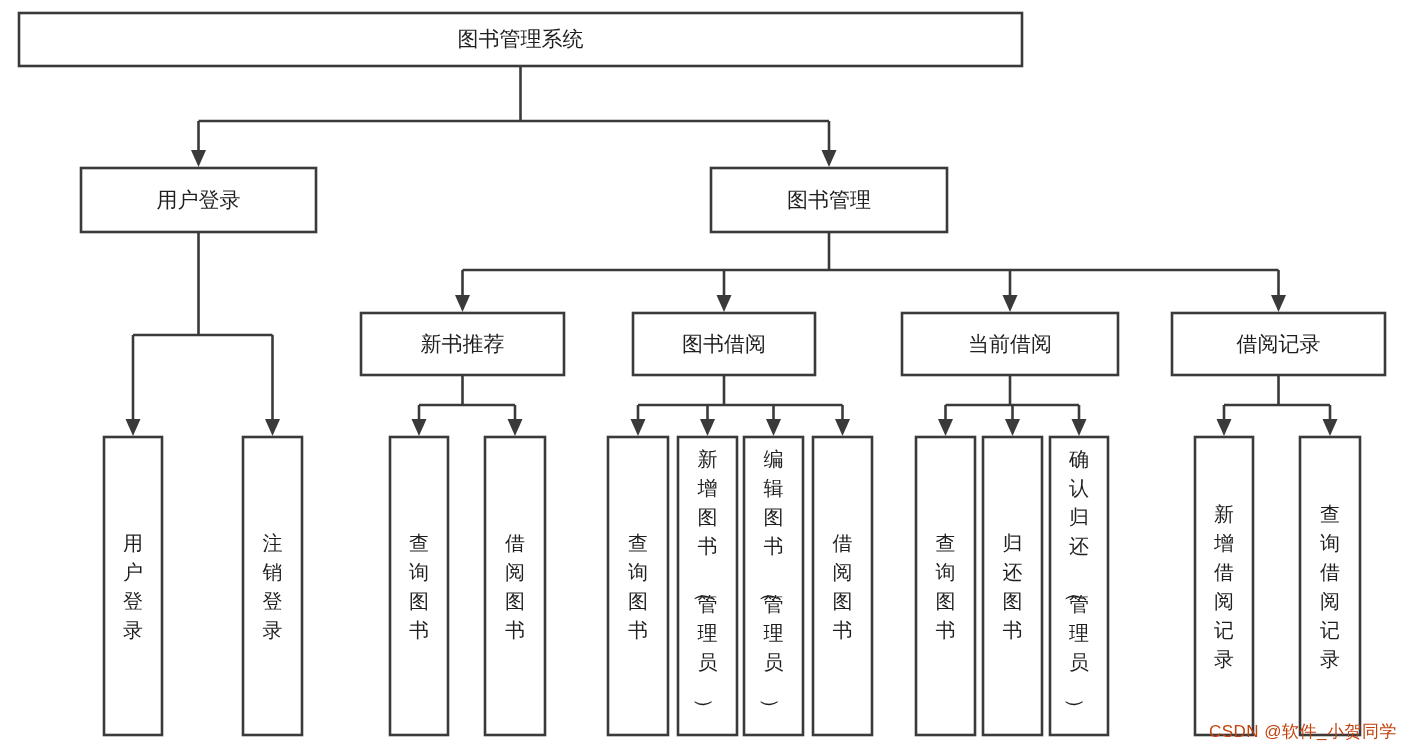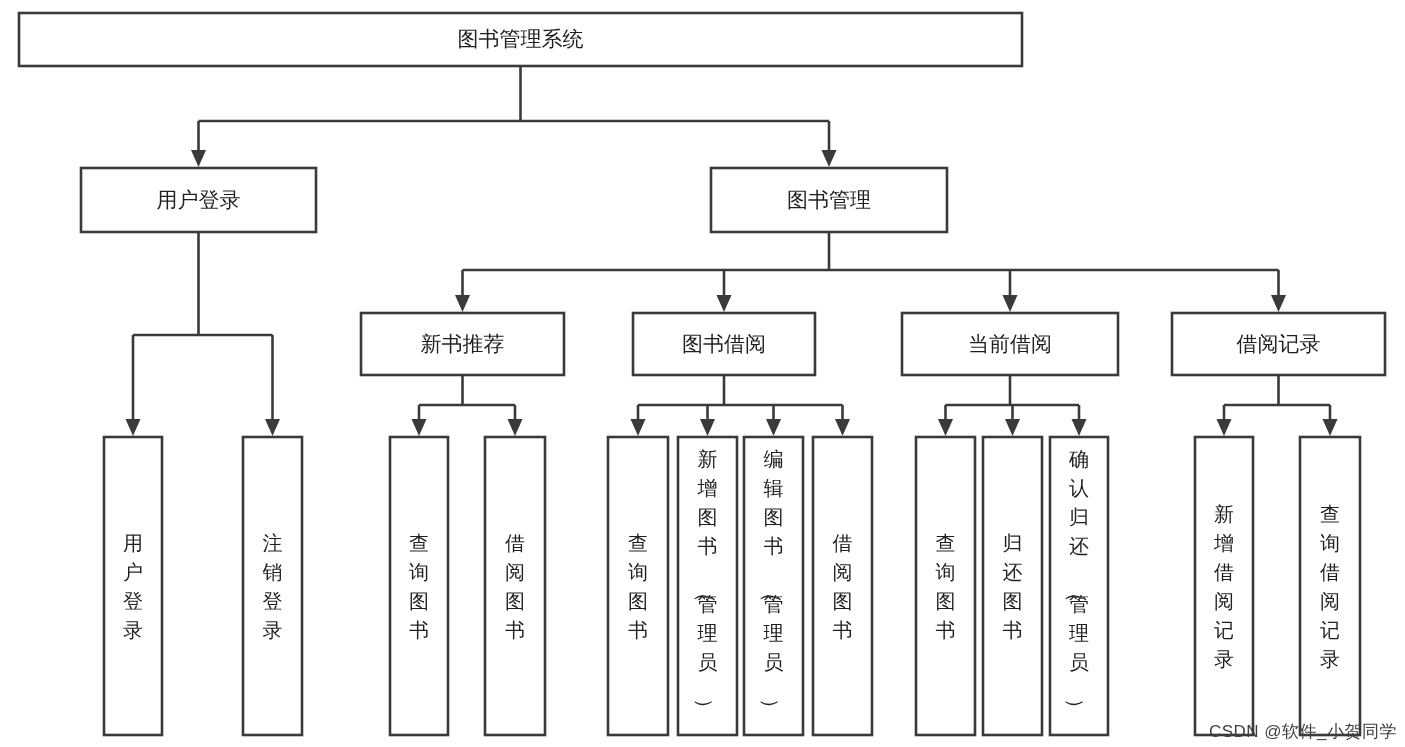--- a/index.html
+++ b/index.html
@@ -51,21 +51,21 @@
   }
   .label-v {
     font-size: 20px;
   }
   .watermark-text {
     position: absolute;
     right: 8px;
     bottom: 4px;
     font-family: "Liberation Sans", "DejaVu Sans", sans-serif;
     font-size: 17px;
-    color: #404040;
+    color: #c2410c;
     letter-spacing: 0.5px;
     white-space: nowrap;
     user-select: none;
   }
 </style>
 </head>
 <body>
 
 <div id="diagram-root">
 

